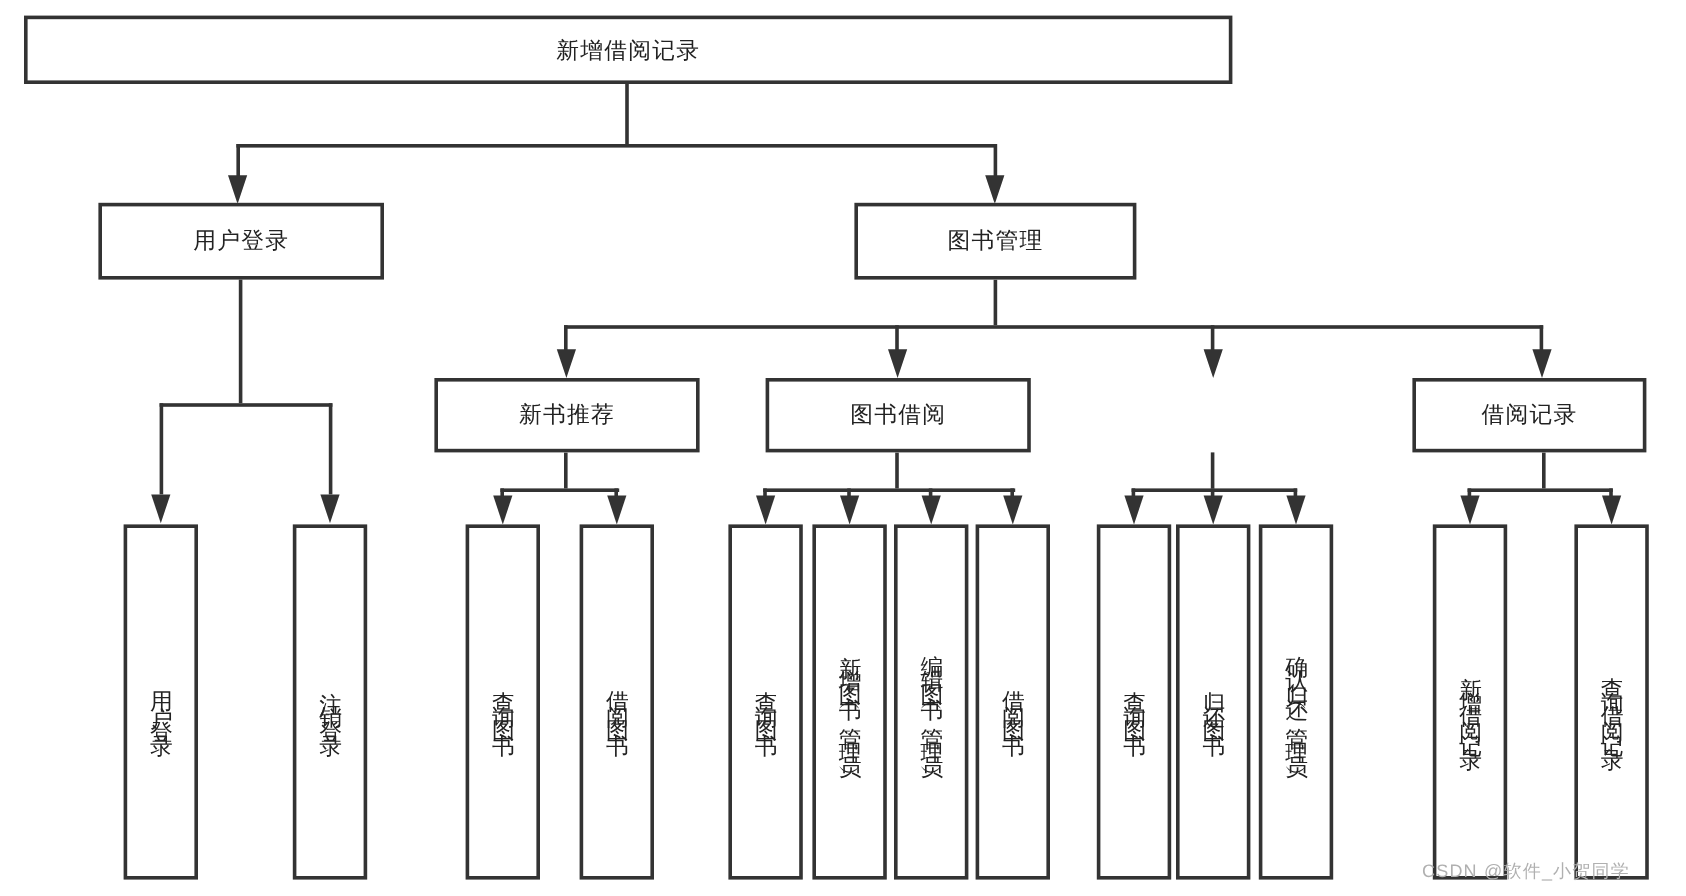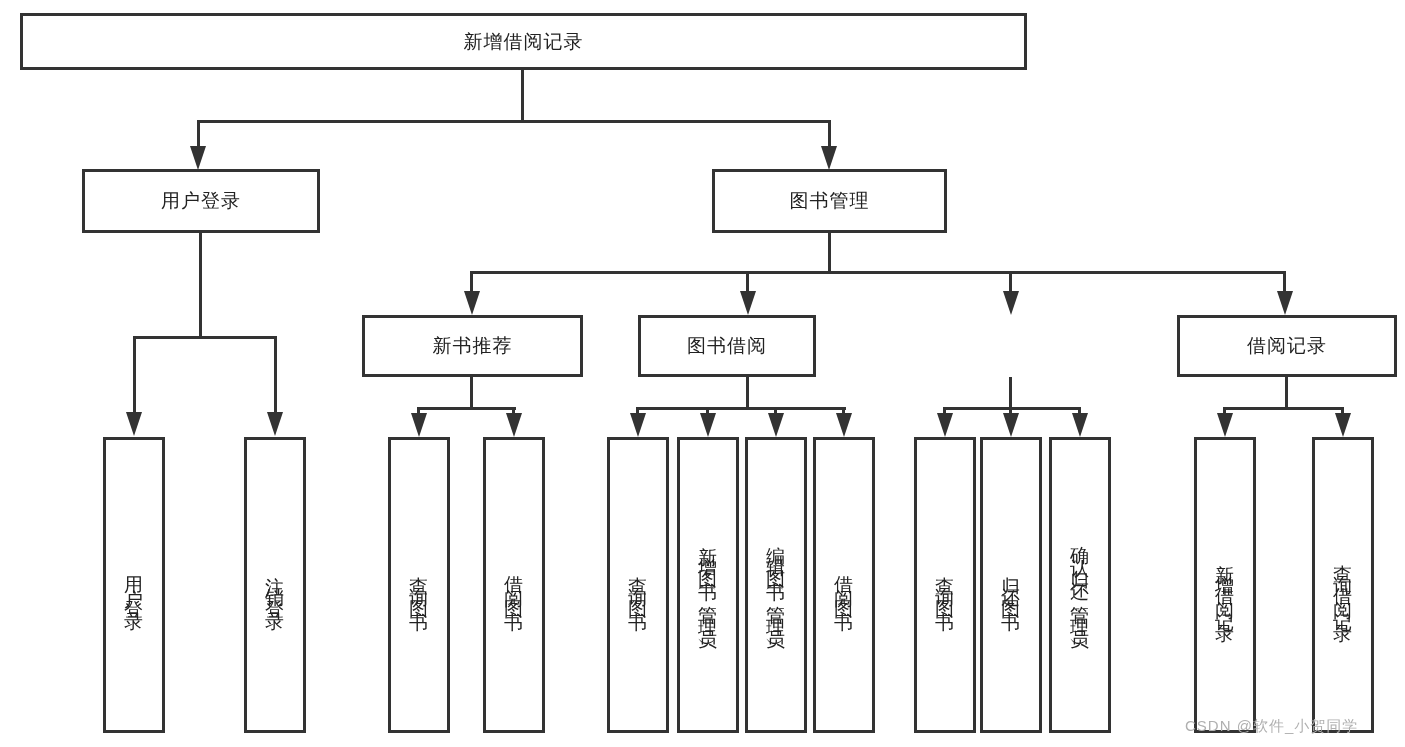--- a/index.html
+++ b/index.html
@@ -121,24 +121,24 @@
   <div class="box" style="left:82px;top:169px;width:238px;height:64px">
     <span>用户登录</span>
   </div>
   <div class="box" style="left:712px;top:169px;width:235px;height:64px">
     <span>图书管理</span>
   </div>
 
   <div class="box" style="left:362px;top:315px;width:221px;height:62px">
     <span>新书推荐</span>
   </div>
-  <div class="box" style="left:638px;top:315px;width:178px;height:62px">
+  <div class="box" style="left:638px;top:315px;width:221px;height:62px">
     <span>图书借阅</span>
   </div>
-  <div class="box" style="left:1177px;top:315px;width:220px;height:62px">
+  <div class="box" style="left:1177px;top:315px;width:195px;height:62px">
     <span>借阅记录</span>
   </div>
 
   <div class="box v" style="left:103px;top:437px;width:62px;height:296px">
     <span>用户登录</span>
   </div>
   <div class="box v" style="left:244px;top:437px;width:62px;height:296px">
     <span>注销登录</span>
   </div>
 

